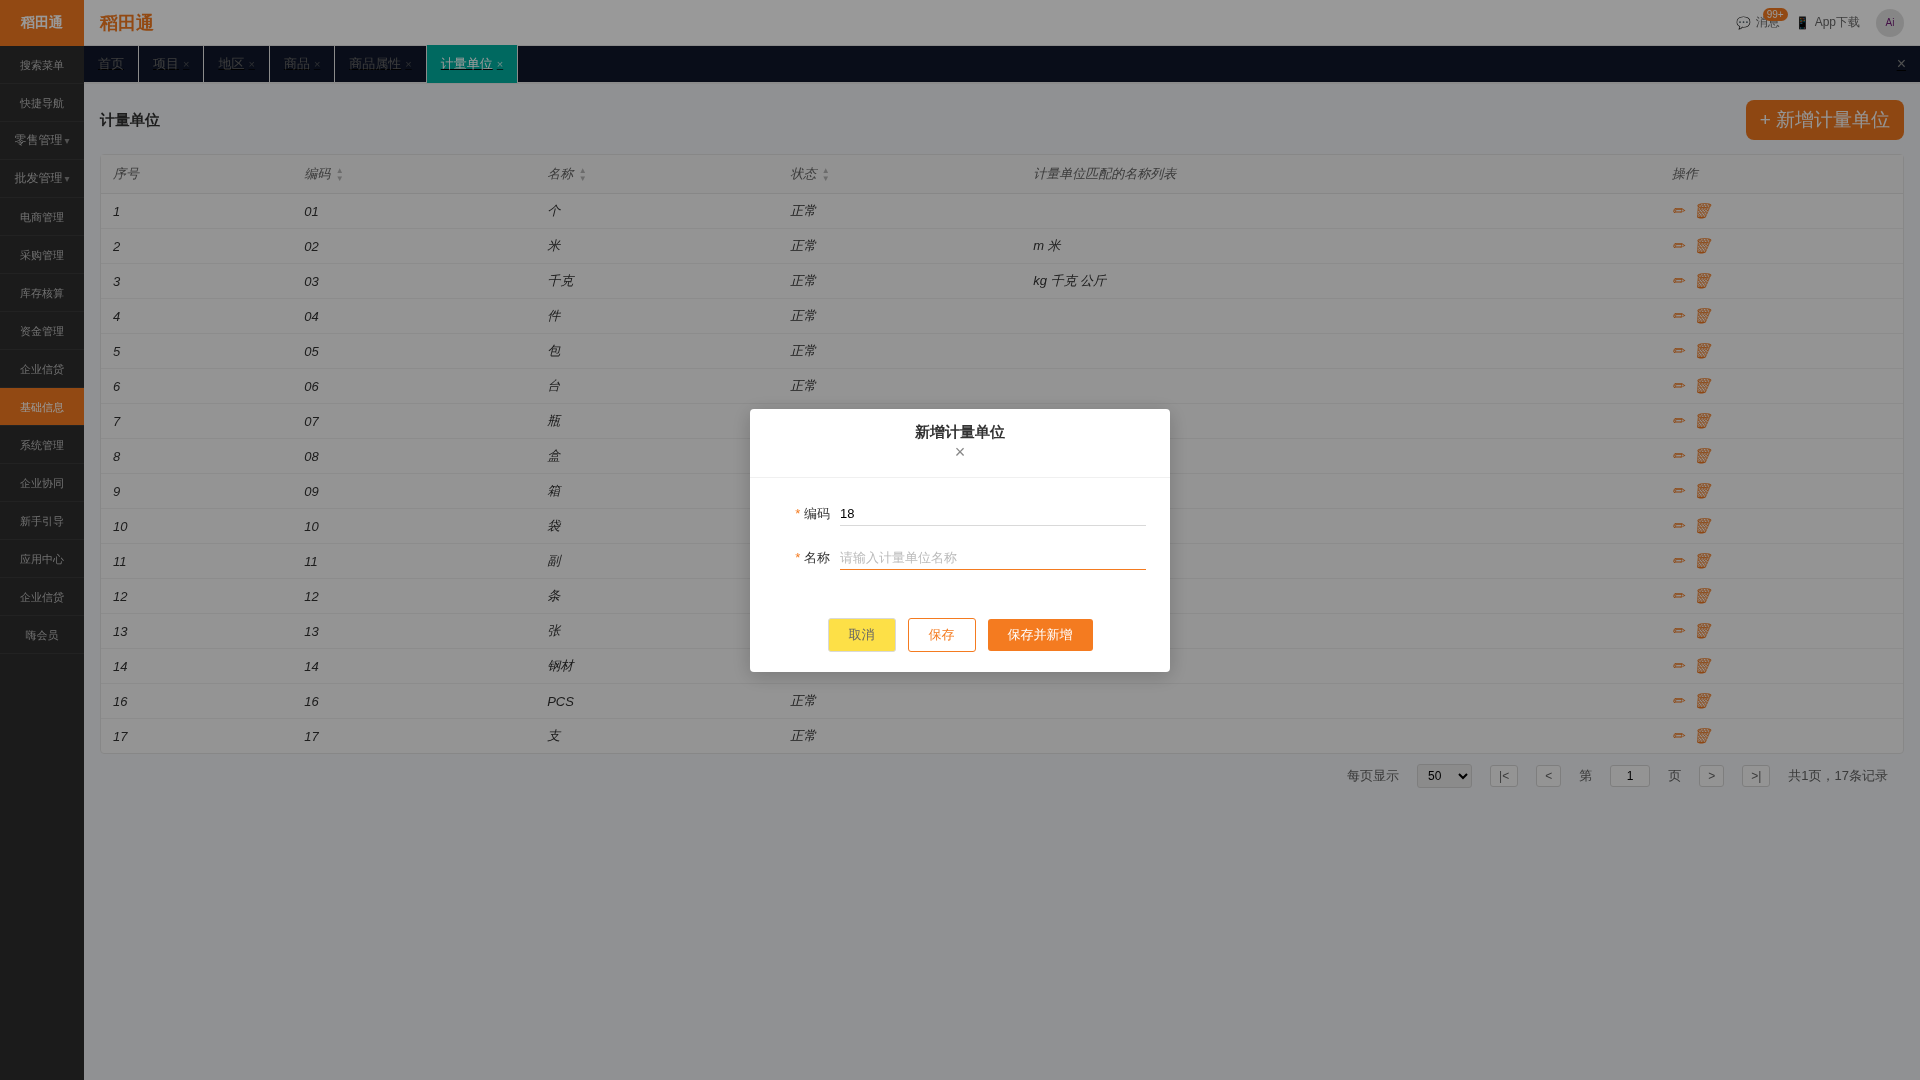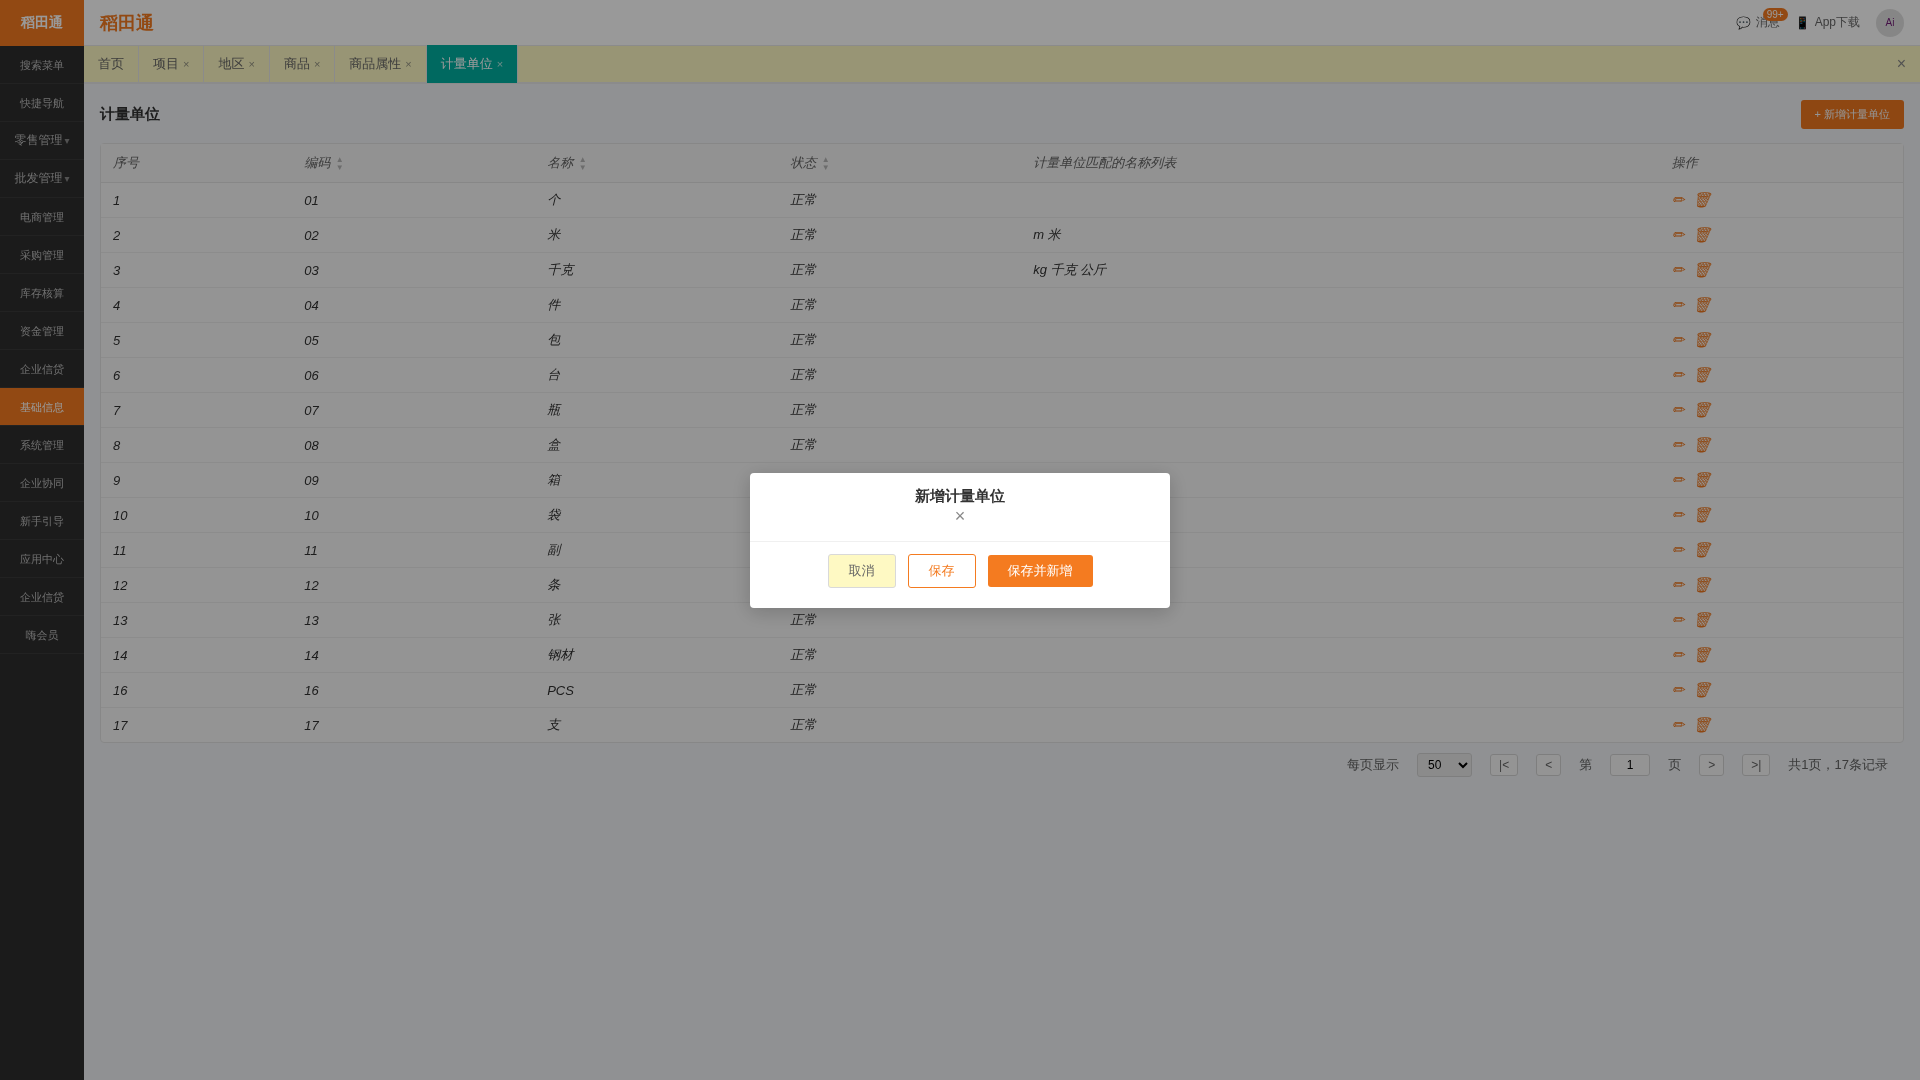--- a/index.html
+++ b/index.html
@@ -22,33 +22,33 @@
     .topbar { height: 46px; background: #fff; display: flex; align-items: center; justify-content: space-between; padding: 0 16px; border-bottom: 1px solid #e8e8e8; flex-shrink: 0; }
     .topbar-left { display: flex; align-items: center; gap: 12px; }
     .topbar-logo-area { display: flex; align-items: center; gap: 8px; }
     .topbar-right { display: flex; align-items: center; gap: 16px; }
     .topbar-msg { display: flex; align-items: center; gap: 4px; font-size: 12px; color: #666; cursor: pointer; position: relative; }
     .topbar-badge { background: #f47b20; color: #fff; border-radius: 10px; font-size: 10px; padding: 1px 4px; position: absolute; top: -6px; right: -8px; }
     .topbar-app { display: flex; align-items: center; gap: 4px; font-size: 12px; color: #666; cursor: pointer; }
     .topbar-avatar { width: 28px; height: 28px; border-radius: 50%; background: #ddd; cursor: pointer; }
 
     
-    .tabs-bar { height: 38px; background: #fef9c3; display: flex; align-items: center; padding: 0 0; border-bottom: 2px solid #e8e8e8; flex-shrink: 0; }
+    .tabs-bar { height: 38px; background: #0f172a; display: flex; align-items: center; padding: 0 0; border-bottom: 2px solid #e8e8e8; flex-shrink: 0; text-decoration: underline; }
     .tab { display: flex; align-items: center; gap: 4px; padding: 0 14px; height: 38px; font-size: 13px; cursor: pointer; border-right: 1px solid #e8e8e8; color: #666; white-space: nowrap; }
     .tab.active { background: #00b0a0; color: #fff; }
     .tab-close { font-size: 11px; color: inherit; opacity: 0.7; cursor: pointer; }
     .tabs-bar-close { margin-left: auto; padding: 0 14px; font-size: 16px; cursor: pointer; color: #888; }
 
     
     .content { flex: 1; overflow-y: auto; padding: 16px; }
 
     
     .page-header { display: flex; align-items: center; justify-content: space-between; margin-bottom: 14px; }
     .page-title { font-size: 15px; font-weight: bold; color: #333; }
-    .btn-add { background: #f47b20; color: #fff; border: none; padding: 7px 14px; border-radius: 3px; font-size: 11px; cursor: pointer; white-space: nowrap; margin-left: 26px; }
+    .btn-add { background: #f47b20; color: #fff; border: none; padding: 7px 14px; border-radius: 8px; font-size: 19px; cursor: pointer; white-space: nowrap; margin-left: 26px; }
 
     
     .table-wrap { background: #fff; border: 1px solid #e8e8e8; border-radius: 4px; font-style: italic; }
     table { width: 100%; border-collapse: collapse; }
     thead tr { background: #fafafa; }
     th { padding: 10px 12px; text-align: left; font-size: 13px; color: #666; border-bottom: 1px solid #e8e8e8; font-weight: normal; white-space: nowrap; }
     th .sort-arrows { display: inline-flex; flex-direction: column; margin-left: 2px; font-size: 8px; line-height: 1; color: #bbb; vertical-align: middle; }
     td { padding: 8px 12px; font-size: 13px; color: #333; border-bottom: 1px solid #f0f0f0; }
     tr:last-child td { border-bottom: none; }
     .status-normal { color: #333; }
@@ -68,21 +68,21 @@
     .modal-header { display: flex; align-items: center; justify-content: space-between; padding: 14px 20px; border-bottom: 1px solid #f0f0f0; flex-direction: column; }
     .modal-title { font-size: 15px; font-weight: bold; color: #333; }
     .modal-close { background: none; border: none; font-size: 18px; cursor: pointer; color: #888; }
     .modal-body { padding: 24px 24px 16px; }
     .form-row { display: flex; align-items: center; margin-bottom: 20px; }
     .form-label { width: 56px; text-align: right; font-size: 13px; color: #333; margin-right: 10px; flex-shrink: 0; }
     .form-input { flex: 1; border: none; border-bottom: 1px solid #d9d9d9; padding: 4px 0; font-size: 13px; outline: none; }
     .form-input.active-border { border-bottom: 1px solid #f47b20; }
     .form-input::placeholder { color: #bbb; }
     .modal-footer { display: flex; align-items: center; justify-content: center; gap: 12px; padding: 12px 20px 20px; }
-    .btn-cancel { border: 1px solid #d9d9d9; background: #fef9c3; color: #666; padding: 7px 20px; border-radius: 3px; font-size: 13px; cursor: pointer; }
+    .btn-cancel { border: 1px solid #d9d9d9; background: #fde047; color: #666; padding: 7px 20px; border-radius: 3px; font-size: 13px; cursor: pointer; }
     .btn-save { background: #fff; border: 1px solid #f47b20; color: #f47b20; padding: 7px 20px; border-radius: 3px; font-size: 13px; cursor: pointer; }
     .btn-save-add { background: #f47b20; border: none; color: #fff; padding: 7px 20px; border-radius: 3px; font-size: 13px; cursor: pointer; }
 
     
     .content-dimmed { filter: brightness(0.97); }
   </style>
 </head>
 <body>
 
 <div class="sidebar">
@@ -461,19 +461,35 @@
     </div>
   </div>
 </div>
 
 <div class="modal-overlay">
   <div class="modal">
     <div class="modal-header">
       <span class="modal-title">新增计量单位</span>
       <button class="modal-close">×</button>
     </div>
+    <div class="modal-body">
+      <div class="form-row">
+        <div class="form-label">
+          <span style="color:#f47b20">*</span>
+          <span>编码</span>
+        </div>
+        <input class="form-input" type="text" value="18" style="">
+      </div>
+      <div class="form-row">
+        <div class="form-label">
+          <span style="color:#f47b20">*</span>
+          <span>名称</span>
+        </div>
+        <input class="form-input active-border" type="text" placeholder="请输入计量单位名称" style="">
+      </div>
+    </div>
     <div class="modal-footer">
       <button class="btn-cancel">取消</button>
       <button class="btn-save">保存</button>
       <button class="btn-save-add">保存并新增</button>
     </div>
   </div>
 </div>
 
 </body></html>

